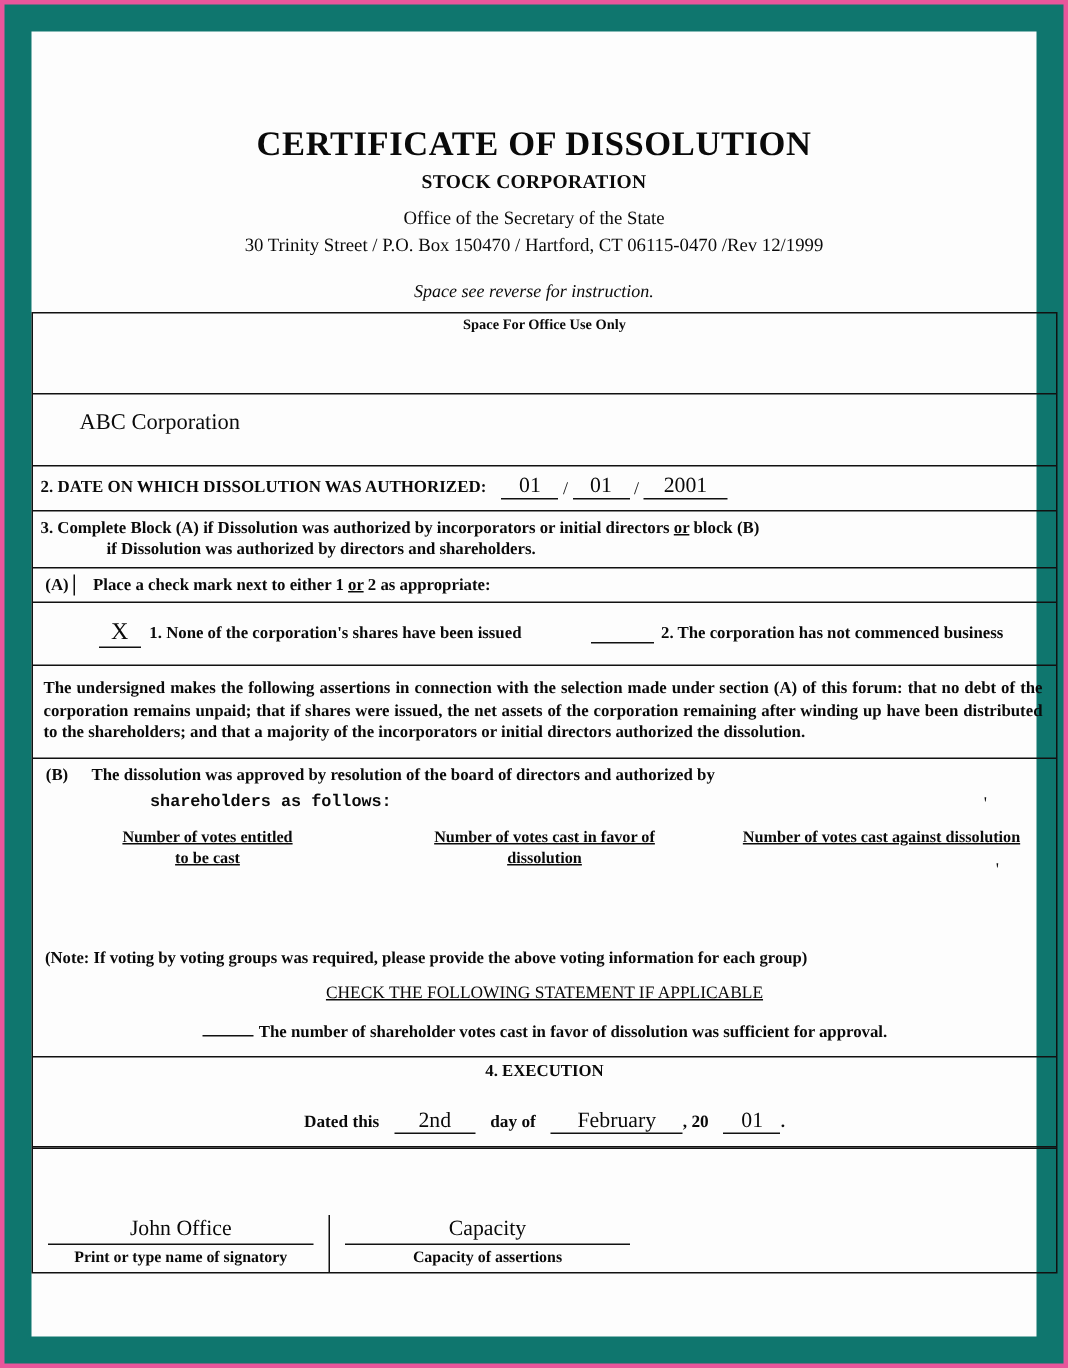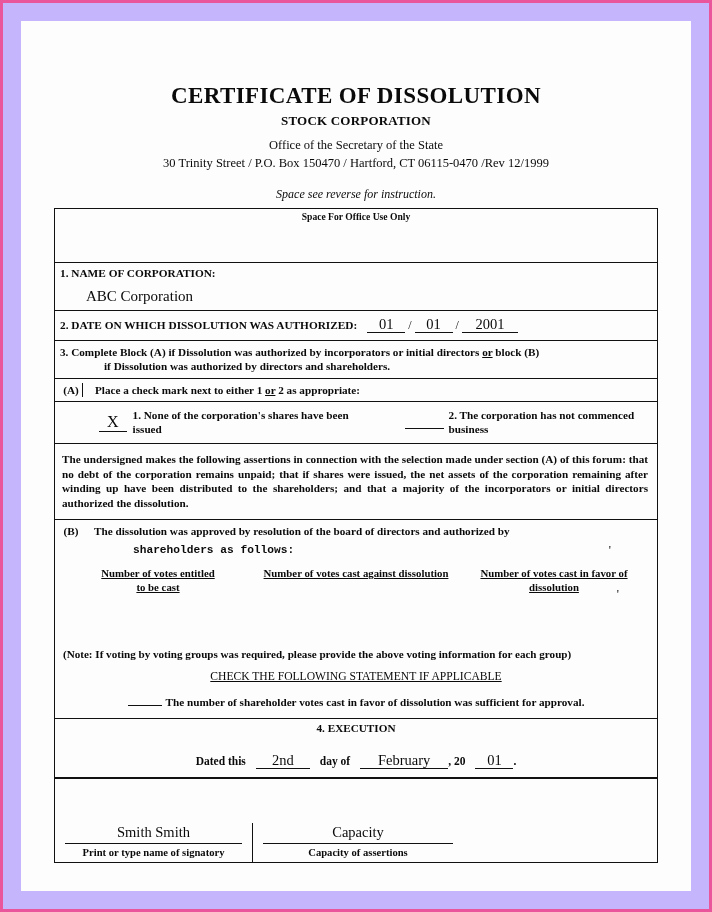--- a/index.html
+++ b/index.html
@@ -12,21 +12,21 @@
     height: 912px;
     font-family: "Liberation Serif", serif;
     color: #0a0a0a;
   }
   .page {
     position: relative;
     width: 712px;
     height: 912px;
     box-sizing: border-box;
     border: 3px solid #e9569b;
-    background: #c4b5fd;
+    background: #0f766e;
     overflow: hidden;
   }
   .sheet {
     position: absolute;
     left: 18px;
     top: 18px;
     width: 670px;
     height: 870px;
     background: #fdfdfd;
   }
@@ -55,21 +55,21 @@
   }
   .instr {
     font-size: 12px;
     font-style: italic;
     margin-top: 16px;
   }
 
   .form {
     position: relative;
     margin: 6px auto 0 auto;
-    width: 604px;
+    width: 684px;
     border: 1.3px solid #111;
     box-sizing: border-box;
     font-size: 11.5px;
     line-height: 1.28;
   }
   .row {
     border-bottom: 1.1px solid #111;
     box-sizing: border-box;
     position: relative;
   }
@@ -317,21 +317,20 @@
       <div class="instr">Space see reverse for instruction.</div>
     </div>
 
     <div class="form">
 
       <div class="row office-use">
         <div class="cap">Space For Office Use Only</div>
       </div>
 
       <div class="row namecorp">
-        <div class="lbl-bold">1. NAME OF CORPORATION:</div>
         <div class="corp-val fill">ABC Corporation</div>
       </div>
 
       <div class="row dateauth">
         <div class="txt">2.    DATE ON WHICH DISSOLUTION WAS AUTHORIZED:</div>
         <div class="dparts">
           <span class="dseg fill">01</span>
           <span class="dsep">/</span>
           <span class="dseg fill">01</span>
           <span class="dsep">/</span>
@@ -368,26 +367,26 @@
           <div style="padding-left:12px;">The dissolution was approved by resolution of the board of directors and authorized  by</div>
         </div>
         <div class="blockB-sub">shareholders as follows:</div>
 
         <div class="votes">
           <div class="vcol">
             <span class="ul">Number of votes entitled</span>
             <span class="ul">to be cast</span>
           </div>
           <div class="vcol">
+            <span class="ul">Number of votes cast in favor of</span>
+            <span class="ul">dissolution</span>
+          </div>
+          <div class="vcol">
             <span class="ul">Number of votes cast against dissolution</span>
             <span></span>
-          </div>
-          <div class="vcol">
-            <span class="ul">Number of votes cast in favor of</span>
-            <span class="ul">dissolution</span>
           </div>
         </div>
 
         <div class="votes-space">
           <span class="tick" style="right:46px; top:-52px;">'</span>
           <span class="tick" style="right:38px; top:-8px;">'</span>
         </div>
 
         <div class="note-line">(Note:  If voting by voting groups was required, please provide the above voting information for each group)</div>
         <div class="check-stmt">CHECK THE FOLLOWING STATEMENT IF APPLICABLE</div>
@@ -400,21 +399,21 @@
         <div class="exec-head">4. EXECUTION</div>
         <div class="dated">
           <span>Dated this</span><span class="sp"></span><span class="seg fill">2nd</span><span class="sp"></span><span>day of</span><span class="sp"></span><span class="seg mo fill">February</span><span>, 20</span><span class="sp"></span><span class="seg yy fill">01</span><span>.</span>
         </div>
       </div>
 
       <div class="row sig-bottom">
         <div class="sig-space"></div>
         <div class="sig-row">
           <div class="sig-cell sig-name-wrap">
-            <div class="sig-val fill">Smith Smith</div>
+            <div class="sig-val fill">John Office</div>
             <div class="sig-lbl">Print or type name of signatory</div>
           </div>
           <div class="sig-cell sig-cap-wrap">
             <div class="sig-val fill">Capacity</div>
             <div class="sig-lbl">Capacity of assertions</div>
           </div>
           <div class="sig-cell sig-rest"></div>
         </div>
       </div>
 

